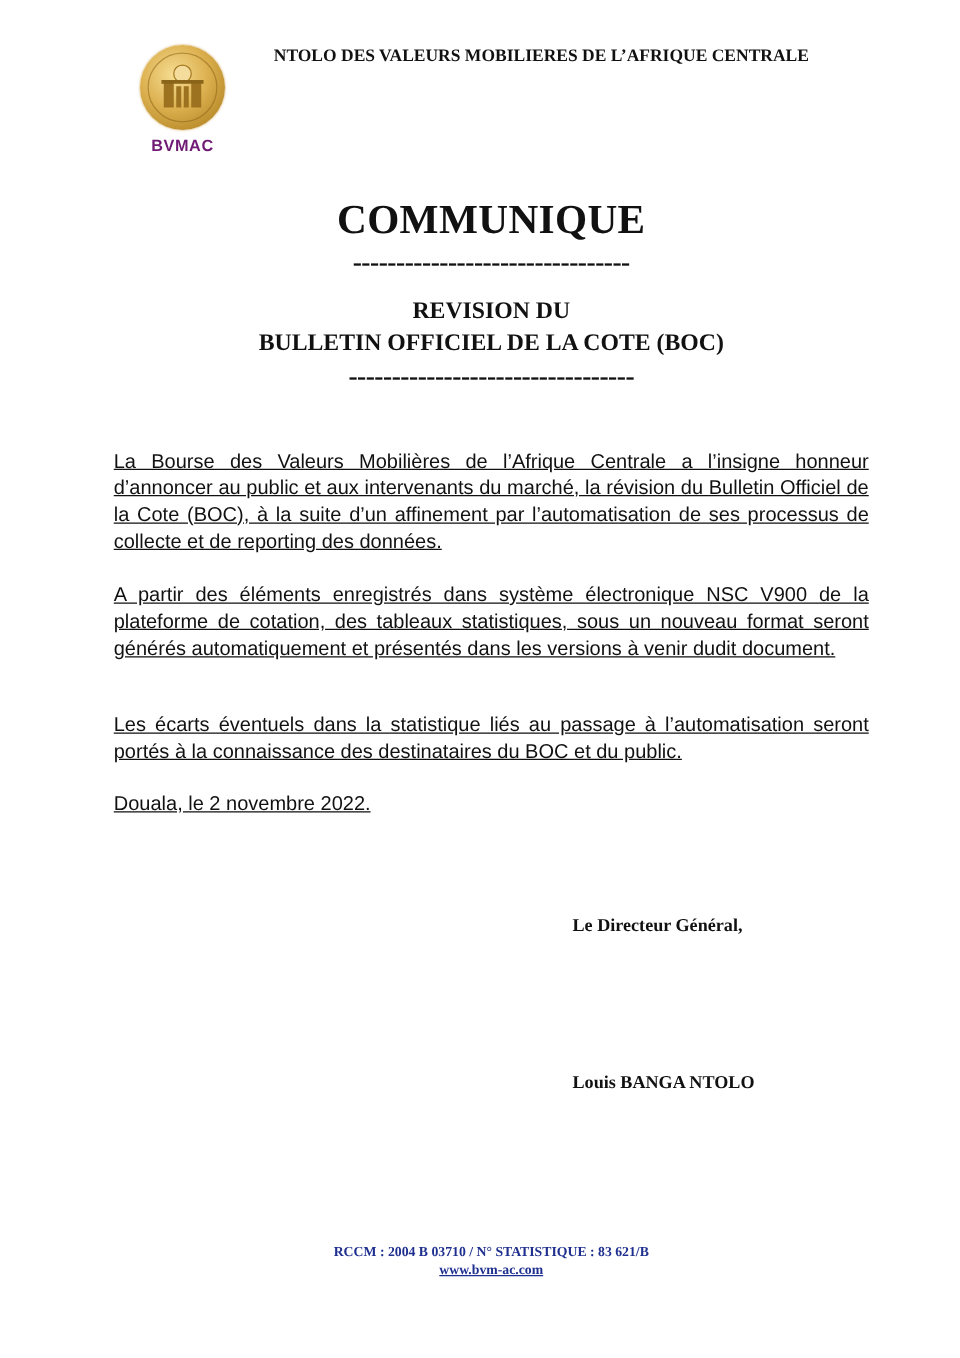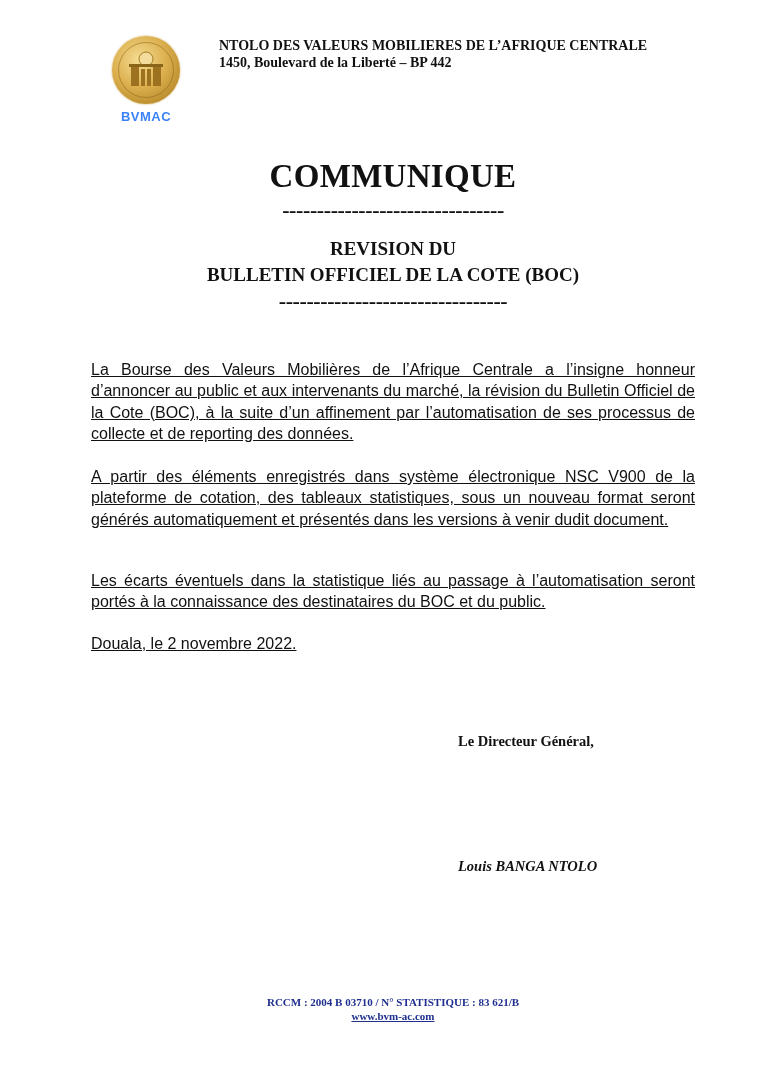--- a/index.html
+++ b/index.html
@@ -14,21 +14,21 @@
     box-shadow: 0 0 2px #c9a14a;
   }
   .logo-coin .ring {
     position: absolute; left: 6px; top: 6px; width: 54px; height: 54px; border-radius: 50%;
     border: 1px solid rgba(140,100,25,0.55);
   }
   .logo-coin svg { position: absolute; left: 17px; top: 14px; }
   .logo-text {
     position: absolute; left: 0; top: 73px; width: 76px; text-align: center;
     font-family: "Liberation Sans", "DejaVu Sans", sans-serif; font-weight: bold;
-    font-size: 13px; color: #3b82f6; letter-spacing: 0.5px;
+    font-size: 13px; color: #701a75; letter-spacing: 0.5px;
   }
 
   .org { position: absolute; left: 219px; top: 37px; font-size: 14px; font-weight: bold; line-height: 17px; }
   .org div { white-space: nowrap; }
 
   .title { position: absolute; left: 0; width: 786px; text-align: center; top: 158px;
            font-size: 33px; font-weight: bold; letter-spacing: 0.3px; }
   .dash { position: absolute; left: 0; width: 786px; text-align: center; font-weight: bold;
           font-size: 22px; letter-spacing: -0.4px; white-space: nowrap; }
   .dash1 { top: 197px; }
@@ -38,21 +38,21 @@
 
   .body { position: absolute; left: 91px; width: 604px; font-size: 16px; line-height: 21.3px; }
   .body p { margin: 0; text-align: justify; }
   .p1 { top: 359px; }
   .p2 { top: 466px; }
   .p3 { top: 570px; }
   .p4 { top: 633px; }
 
   .sig { position: absolute; left: 458px; font-size: 14.5px; font-weight: bold; white-space: nowrap; margin-top: 40px; }
   .sig1 { top: 693px; }
-  .sig2 { top: 818px; font-style: italic; }
+  .sig2 { top: 818px; }
 
   .footer { position: absolute; left: 0; width: 786px; text-align: center; top: 995px;
             font-size: 11px; font-weight: bold; color: #1f2f8f; line-height: 14px; }
   .footer a { color: #1f2f8f; text-decoration: underline; }
 </style>
 </head>
 <body>
 
 <div class="logo">
   <div class="logo-coin">
@@ -64,21 +64,20 @@
       <rect x="12" y="19" width="4" height="17" fill="#9c7220"></rect>
       <rect x="18" y="19" width="4" height="17" fill="#9c7220"></rect>
       <rect x="0" y="14" width="34" height="3" fill="#8a6418"></rect>
     </svg>
   </div>
   <div class="logo-text">BVMAC</div>
 </div>
 
 <div class="org serif">
   <div>NTOLO DES VALEURS MOBILIERES DE L’AFRIQUE CENTRALE</div>
-  <div>1450, Boulevard de la Liberté – BP 442</div>
 </div>
 
 <div class="title serif">COMMUNIQUE</div>
 <div class="dash dash1 serif">--------------------------------</div>
 <div class="subtitle serif">
   <div>REVISION DU</div>
   <div>BULLETIN OFFICIEL DE LA COTE (BOC)</div>
 </div>
 <div class="dash dash2 serif">---------------------------------</div>
 

